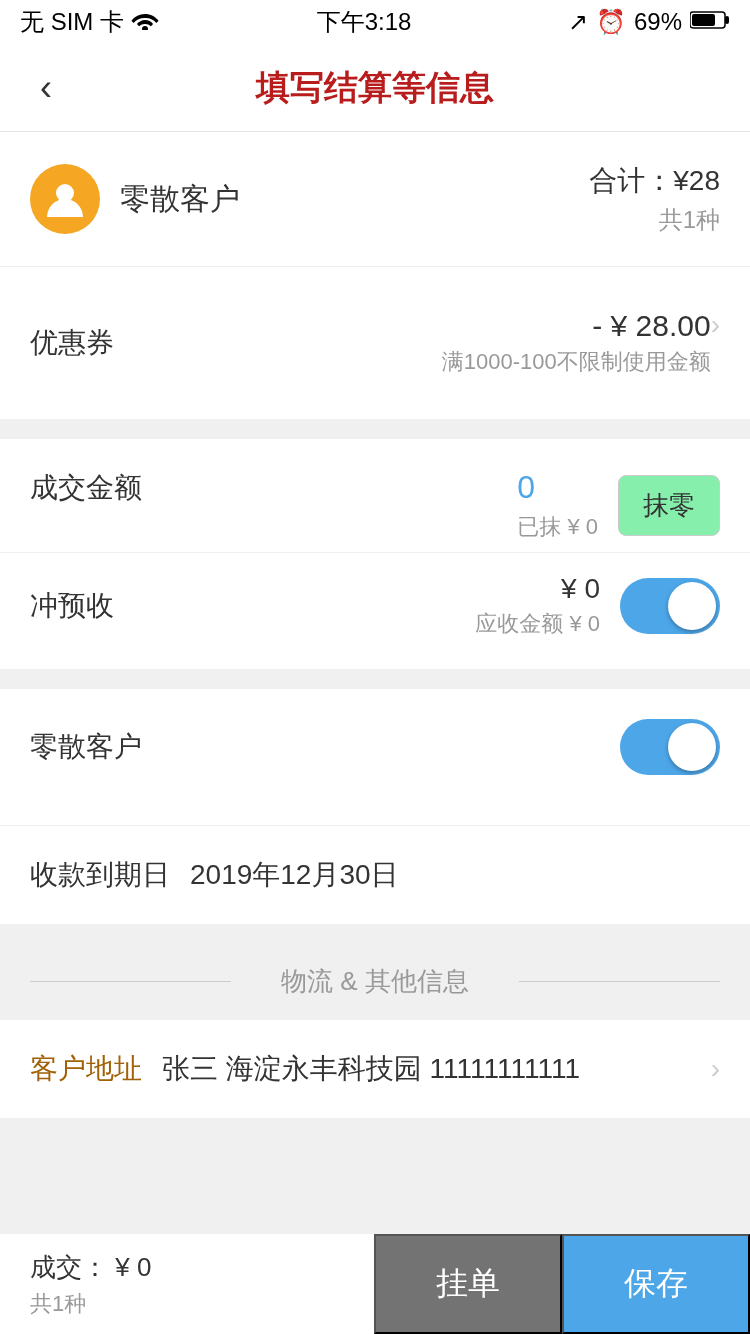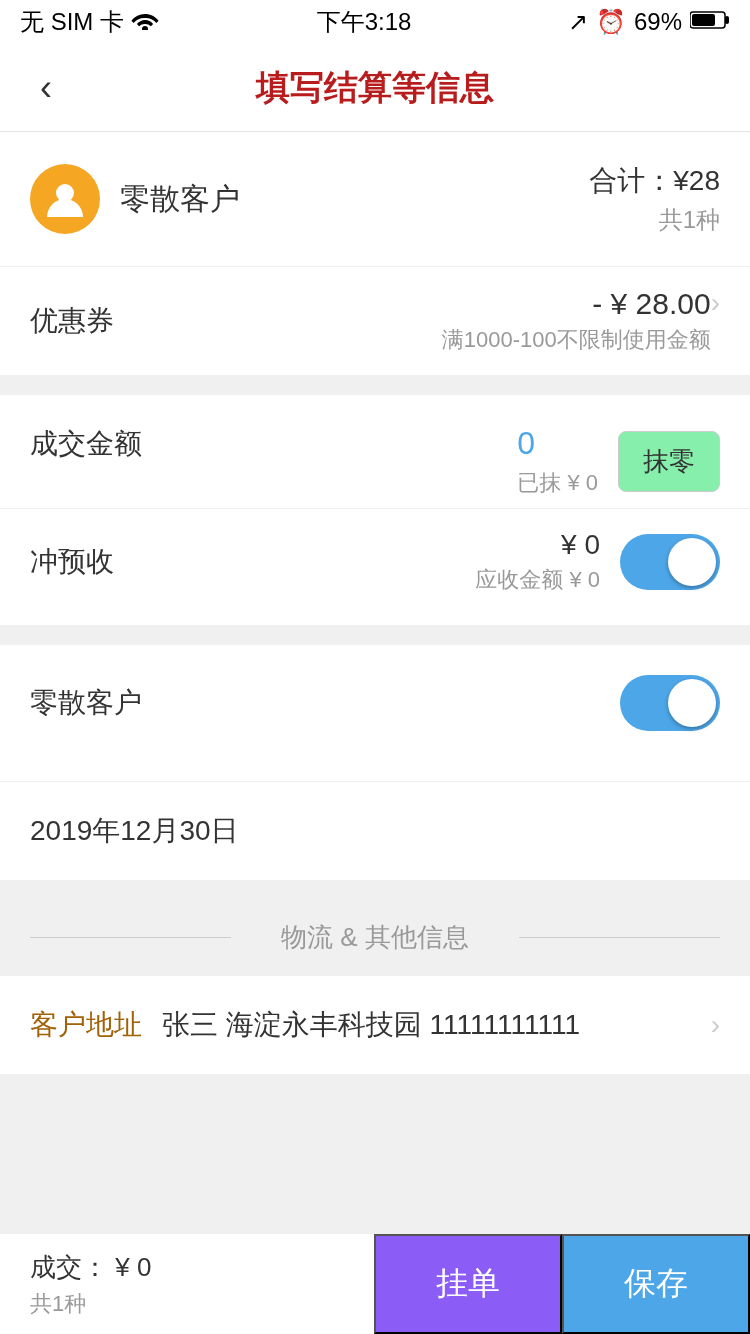--- a/index.html
+++ b/index.html
@@ -91,21 +91,21 @@
     .customer-name { font-size: 30px; color: #333; }
     .customer-right { text-align: right; }
     .total-amount { font-size: 28px; color: #333; }
     .total-count { font-size: 24px; color: #999; margin-top: 4px; }
 
     
     .row-item {
       display: flex;
       align-items: center;
       justify-content: space-between;
-      padding: 20px 30px;
+      padding: 42px 30px;
       background: #fff;
       border-top: 1px solid #f0f0f0;
     }
     .row-label { font-size: 28px; color: #333; }
     .row-right { display: flex; align-items: flex-start; }
     .coupon-info { text-align: right; }
     .coupon-amount { font-size: 30px; color: #333; }
     .coupon-desc { font-size: 22px; color: #999; margin-top: 4px; }
     .chevron { font-size: 28px; color: #ccc; }
 
@@ -250,21 +250,21 @@
     .bottom-btn {
       width: 188px;
       height: 100%;
       display: flex;
       align-items: center;
       justify-content: center;
       font-size: 32px;
       color: #fff;
       cursor: pointer;
     }
-    .btn-hold { background: #8b5cf6; }
+    .btn-hold { background: #737373; }
     .btn-save { background: #4da6e8; }
   </style>
 </head>
 <body>
 
 <div class="status-bar">
   <div class="status-left">
     <span>无 SIM 卡</span>
     <span>
       <svg width="30" height="22" viewBox="0 0 30 22">
@@ -351,20 +351,21 @@
 
   <div class="card">
     <div class="debt-section">
       <span class="row-label">零散客户</span>
       <div class="toggle-switch">
         <div class="toggle-knob"></div>
       </div>
     </div>
 
     <div class="duedate-row">
+      <span class="row-label">收款到期日</span>
       <span class="row-label">2019年12月30日</span>
     </div>
   </div>
 
   <div class="logistics-header">
     <div class="logistics-line"></div>
     <span class="logistics-label">物流 &amp; 其他信息</span>
     <div class="logistics-line"></div>
   </div>
 

